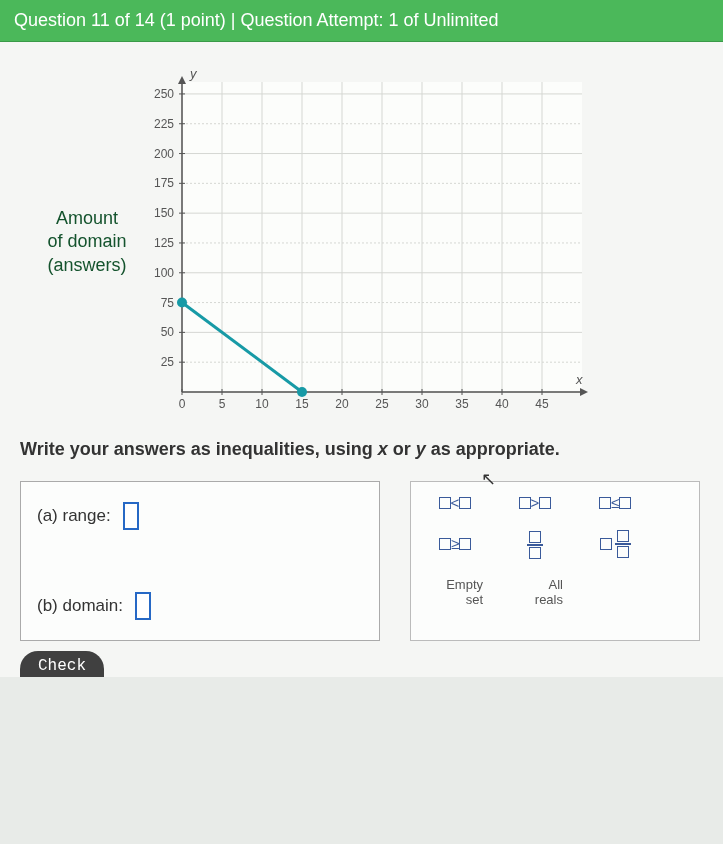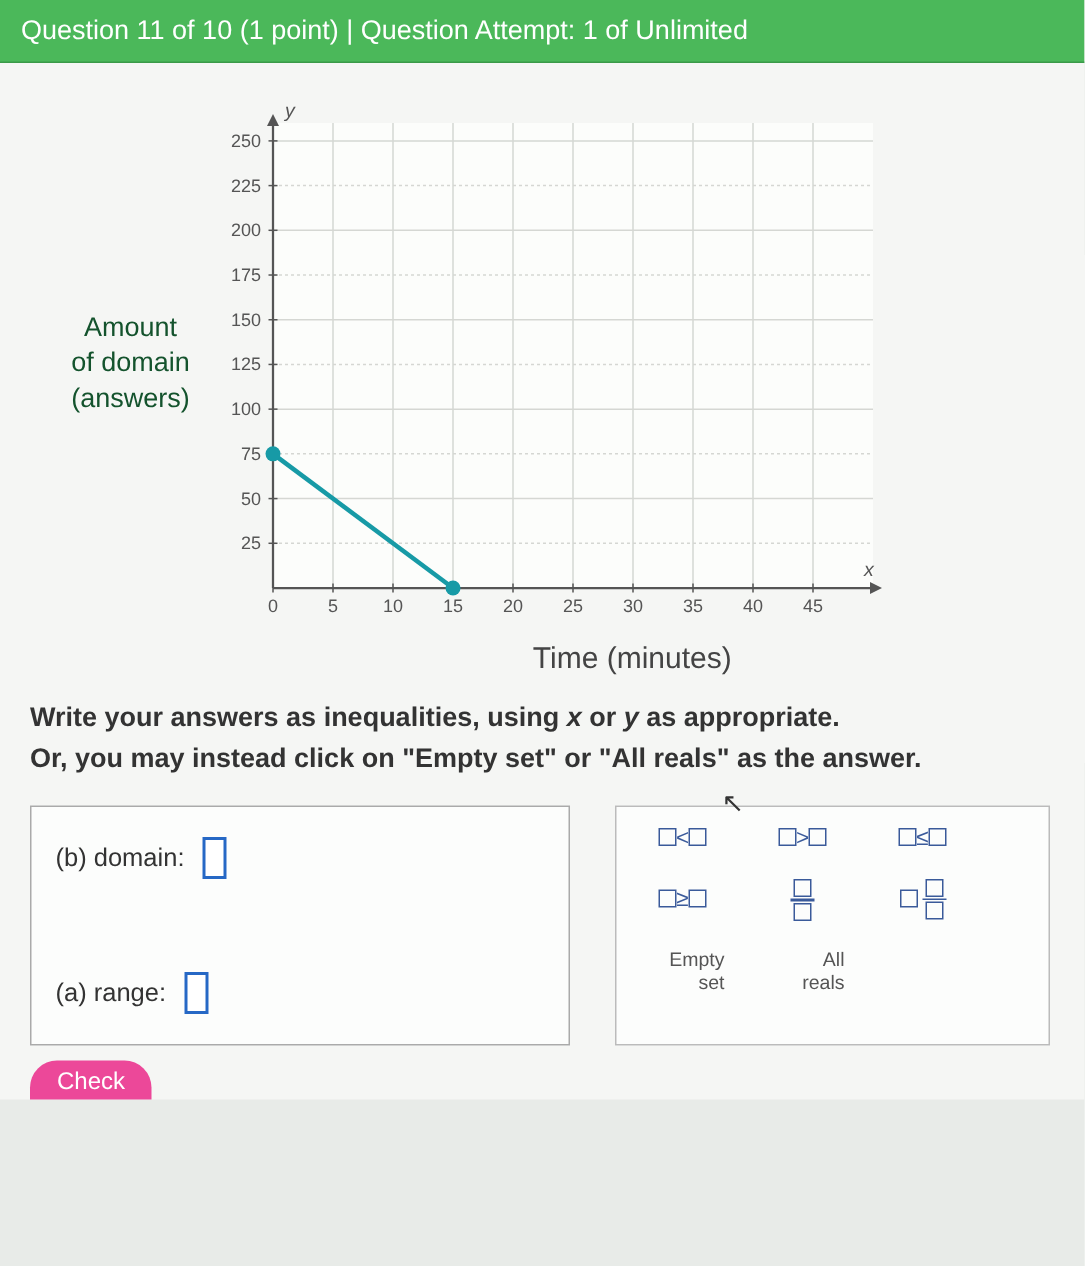--- a/index.html
+++ b/index.html
@@ -112,40 +112,41 @@
     text-align: right;
     min-width: 56px;
     line-height: 1.2;
     cursor: pointer;
   }
   .sq { display:inline-block; width:12px; height:12px; border:1.5px solid #3a5a9a; vertical-align: -1px; }
   .frac { display:inline-flex; flex-direction:column; align-items:center; font-size:12px; }
   .frac .num, .frac .den { border:1.5px solid #3a5a9a; width:12px; height:12px; }
   .frac .bar { width:16px; height:1.5px; background:#3a5a9a; margin:1px 0; }
   .check-btn {
-    background: #ec4899;
+    background: #404040;
     color: #fff;
     border-radius: 18px 18px 0 0;
     padding: 6px 18px 2px 18px;
     font-size: 16px;
     display: inline-block;
     margin: 10px 0 0 8px;
+    font-family: Liberation Mono, monospace;
   }
   .cursor-icon {
     position: absolute;
     font-size: 18px;
     color: #333;
     pointer-events: none;
   }
 </style>
 </head>
 <body>
 
 <div class="header">
-  <span>Question 11 of 10 (1 point)  |  Question Attempt: 1 of Unlimited</span>
+  <span>Question 11 of 14 (1 point)  |  Question Attempt: 1 of Unlimited</span>
 </div>
 
 <div class="content">
 
   <div class="chart-row">
     <div class="y-axis-title">
       <div>Amount</div>
       <div>of domain</div>
       <div>(answers)</div>
     </div>
@@ -219,35 +220,33 @@
           <text x="42" y="35.92307692307691" text-anchor="end" font-size="12" fill="#555" font-family="Arial">250</text>
           <text x="58" y="16" font-size="13" font-style="italic" fill="#555">y</text>
           <text x="444" y="322" font-size="13" font-style="italic" fill="#555">x</text>
           <path d="M50,240.5769230769231 L170,330 " stroke="#179aa6" stroke-width="3" fill="none"></path>
           <circle cx="50" cy="240.5769230769231" r="5" fill="#179aa6"></circle>
           <circle cx="170" cy="330" r="5" fill="#179aa6"></circle>
         </svg>
     </div>
   </div>
 
-  <div class="x-axis-title">Time (minutes)</div>
 
   <div class="instructions">
     <span>Write your answers as inequalities, using </span><span class="italic">x</span><span> or </span><span class="italic">y</span><span> as appropriate.</span><br>
-    <span>Or, you may instead click on "Empty set" or "All reals" as the answer.</span>
   </div>
 
   <div class="answer-section">
     <div class="answer-box">
       <div class="answer-line">
+        <span>(a) range:</span>
+        <span class="input-slot"></span>
+      </div>
+      <div class="answer-line">
         <span>(b) domain:</span>
-        <span class="input-slot"></span>
-      </div>
-      <div class="answer-line">
-        <span>(a) range:</span>
         <span class="input-slot"></span>
       </div>
     </div>
 
     <div class="palette" style="position:relative;">
       <span class="cursor-icon" style="top:-14px; left:70px;">↖</span>
       <div class="palette-row">
         <span class="palette-item"><span class="sq"></span>&lt;<span class="sq"></span></span>
         <span class="palette-item"><span class="sq"></span>&gt;<span class="sq"></span></span>
         <span class="palette-item"><span class="sq"></span>≤<span class="sq"></span></span>

